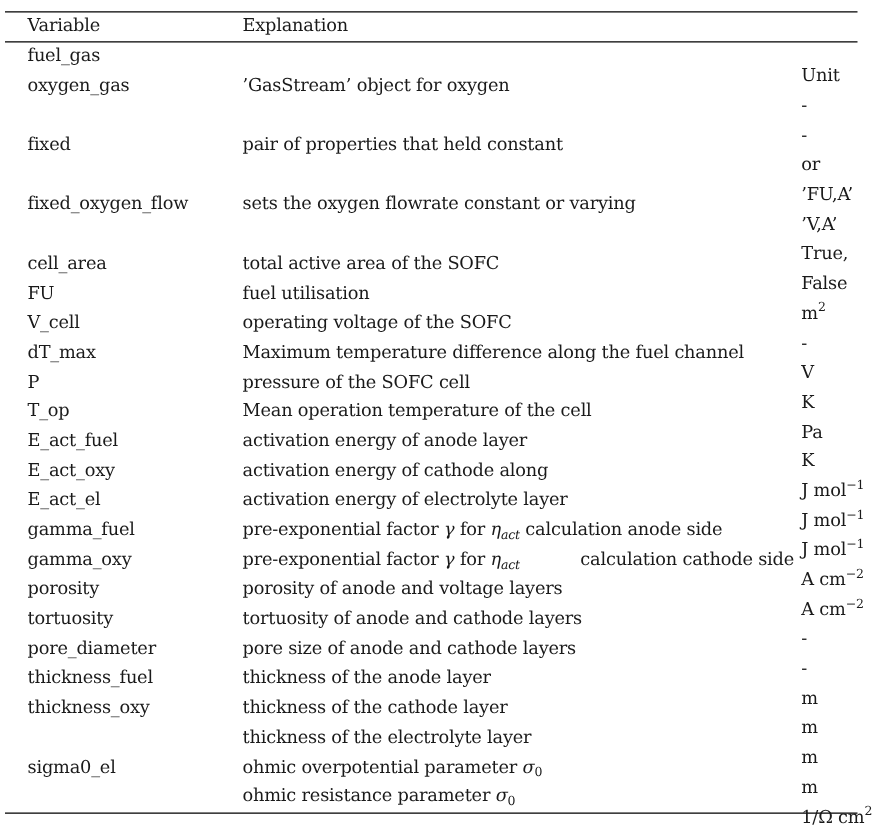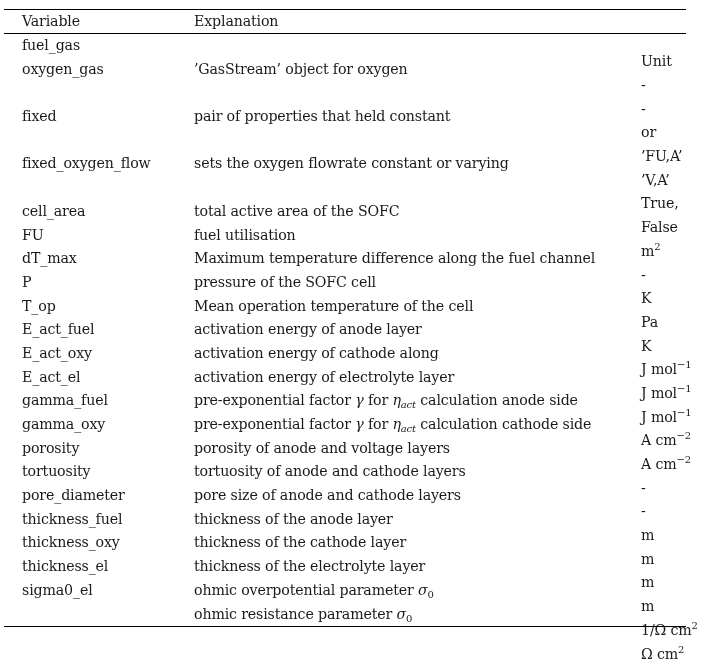--- a/index.html
+++ b/index.html
@@ -116,20 +116,25 @@
         <span class="cell c-var">cell_area</span>
         <span class="cell c-exp">total active area of the SOFC</span>
         <span class="cell c-unit"><span>m</span><sup>2</sup></span>
       </div>
       <div class="row">
         <span class="cell c-var">FU</span>
         <span class="cell c-exp">fuel utilisation</span>
         <span class="cell c-unit"><span>-</span></span>
       </div>
       <div class="row">
+        <span class="cell c-var">V_cell</span>
+        <span class="cell c-exp">operating voltage of the SOFC</span>
+        <span class="cell c-unit"><span>V</span></span>
+      </div>
+      <div class="row">
         <span class="cell c-var">dT_max</span>
         <span class="cell c-exp">Maximum temperature difference along the fuel channel</span>
         <span class="cell c-unit"><span>K</span></span>
       </div>
       <div class="row">
         <span class="cell c-var">P</span>
         <span class="cell c-exp">pressure of the SOFC cell</span>
         <span class="cell c-unit"><span>Pa</span></span>
       </div>
       <div class="row">
@@ -152,21 +157,21 @@
         <span class="cell c-exp">activation energy of electrolyte layer</span>
         <span class="cell c-unit"><span>J mol</span><sup>−1</sup></span>
       </div>
       <div class="row">
         <span class="cell c-var">gamma_fuel</span>
         <span class="cell c-exp"><span style="white-space: pre;">pre-exponential factor </span><span class="math" style="white-space: pre;">γ</span><span style="white-space: pre;"> for </span><span class="math" style="white-space: pre;">η</span><sub class="math" style="white-space: pre;">act</sub><span style="white-space: pre;"> calculation anode side</span></span>
         <span class="cell c-unit"><span>A cm</span><sup>−2</sup></span>
       </div>
       <div class="row">
         <span class="cell c-var">gamma_oxy</span>
-        <span class="cell c-exp"><span style="white-space: pre;">pre-exponential factor </span><span class="math" style="white-space: pre;">γ</span><span style="white-space: pre;"> for </span><span class="math" style="white-space: pre;">η</span><sub class="math" style="white-space: pre;">act</sub><span style="white-space: pre;"> calculation cathode side</span></span>
+        <span class="cell c-exp"><span style="white-space: pre;">pre-exponential factor </span><span class="math" style="white-space: pre;">γ</span><span style="white-space: pre;"> for </span><span class="math" style="white-space: pre;">η</span><sub class="math" style="white-space: pre;">act</sub><span style="white-space: pre; margin-left: 44px;"> calculation cathode side</span></span>
         <span class="cell c-unit"><span>A cm</span><sup>−2</sup></span>
       </div>
       <div class="row">
         <span class="cell c-var">porosity</span>
         <span class="cell c-exp">porosity of anode and voltage layers</span>
         <span class="cell c-unit"><span>-</span></span>
       </div>
       <div class="row">
         <span class="cell c-var">tortuosity</span>
         <span class="cell c-exp">tortuosity of anode and cathode layers</span>
@@ -181,21 +186,20 @@
         <span class="cell c-var">thickness_fuel</span>
         <span class="cell c-exp">thickness of the anode layer</span>
         <span class="cell c-unit"><span>m</span></span>
       </div>
       <div class="row">
         <span class="cell c-var">thickness_oxy</span>
         <span class="cell c-exp">thickness of the cathode layer</span>
         <span class="cell c-unit"><span>m</span></span>
       </div>
       <div class="row">
-        <span class="cell c-var">thickness_el</span>
         <span class="cell c-exp">thickness of the electrolyte layer</span>
         <span class="cell c-unit"><span>m</span></span>
       </div>
       <div class="row">
         <span class="cell c-var">sigma0_el</span>
         <span class="cell c-exp"><span style="white-space: pre;">ohmic overpotential parameter </span><span class="math" style="white-space: pre;">σ</span><sub style="white-space: pre;">0</sub></span>
         <span class="cell c-unit"><span>1/Ω cm</span><sup>2</sup></span>
       </div>
       <div class="row">
         <span class="cell c-exp"><span style="white-space: pre;">ohmic resistance parameter </span><span class="math" style="white-space: pre;">σ</span><sub style="white-space: pre;">0</sub></span>

